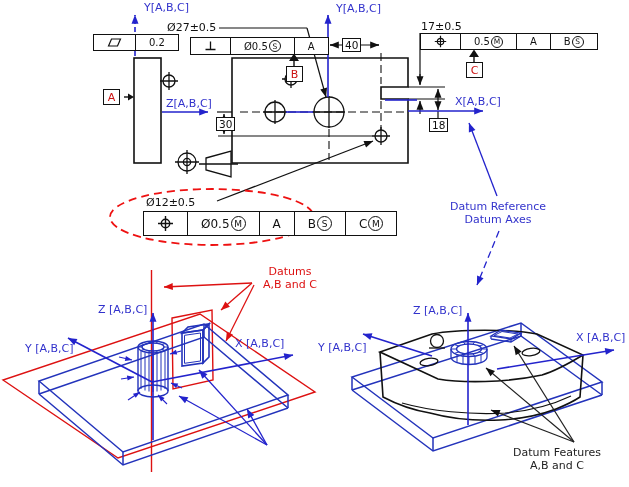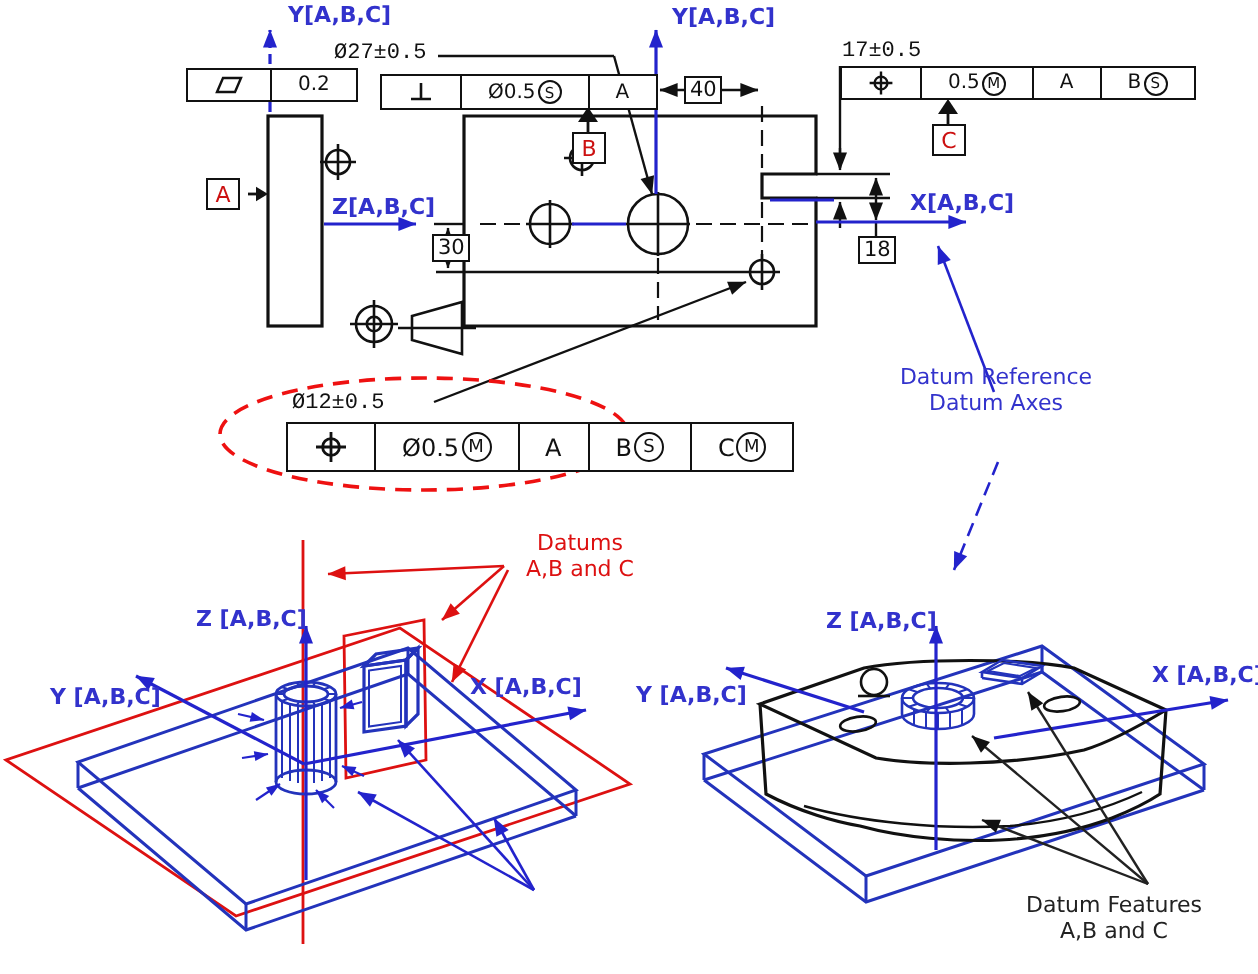--- a/index.html
+++ b/index.html
@@ -1,21 +1,21 @@
 <!DOCTYPE html>
 <html><head>
 <meta charset="utf-8">
 <style>
   html,body{margin:0;padding:0;background:#fff;}
   #stage{position:relative;width:629px;height:487px;background:#fff;overflow:hidden;
          font-family:"DejaVu Sans","Liberation Sans",sans-serif;}
   #artwork{position:absolute;left:0;top:0;}
   .abs{position:absolute;white-space:nowrap;}
-  .bluelbl{color:#3232cc;font-size:11px;line-height:11px;font-weight:bold;}
-  .dimtxt{color:#111;font-size:11px;line-height:11px;font-family:Liberation Mono, monospace;}
+  .bluelbl{color:#3232cc;font-size:11px;line-height:11px;}
+  .dimtxt{color:#111;font-size:11px;line-height:11px;}
   .dimbox{border:1.4px solid #111;background:#fff;color:#111;font-size:10.5px;line-height:12px;
           padding:0 2px;text-align:center;}
   .datumbox{border:1.5px solid #111;background:#fff;color:#cc1111;font-size:11px;width:15px;height:14px;
             display:flex;align-items:center;justify-content:center;}
   .fcf{display:flex;align-items:stretch;border:1.4px solid #111;background:#fff;color:#111;font-size:10px;}
   .fcf .cell{display:flex;align-items:center;justify-content:center;padding:0 13px;border-left:1.4px solid #111;}
   .fcf .cell:first-child{border-left:none;}
   .mod{display:inline-flex;align-items:center;justify-content:center;width:10px;height:10px;
        border:1px solid #111;border-radius:50%;font-size:7.5px;line-height:9px;margin-left:1px;}
   .fcf-big{font-size:12px;}
@@ -310,21 +310,21 @@
   <span class="cell">
         <span>B</span>
         <span class="mod">S</span>
       </span>
   <span class="cell">
         <span>C</span>
         <span class="mod">M</span>
       </span>
 </div>
 
-<div class="abs note blue-note" style="left:437px;top:182px;width:122px">
+<div class="abs note blue-note" style="left:437px;top:200px;width:122px">
   <div>Datum Reference</div>
   <div>Datum Axes</div>
 </div>
 
 <div class="abs note red-note" style="left:240px;top:265px;width:100px">
   <div>Datums</div>
   <div>A,B and C</div>
 </div>
 
 

